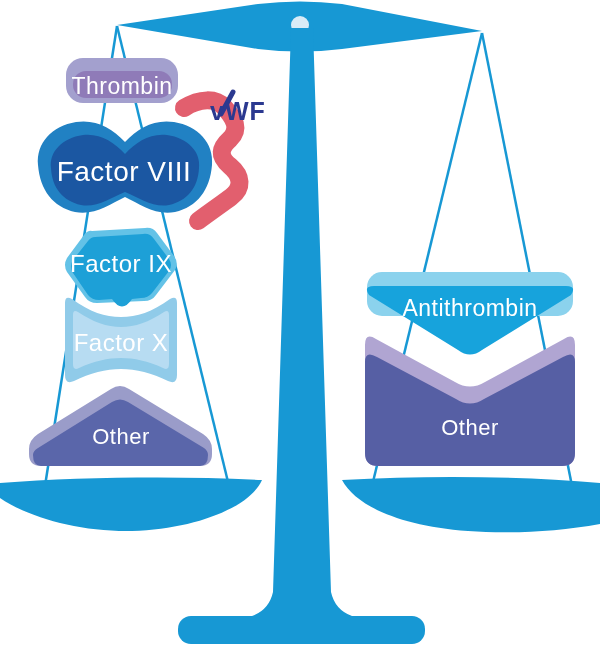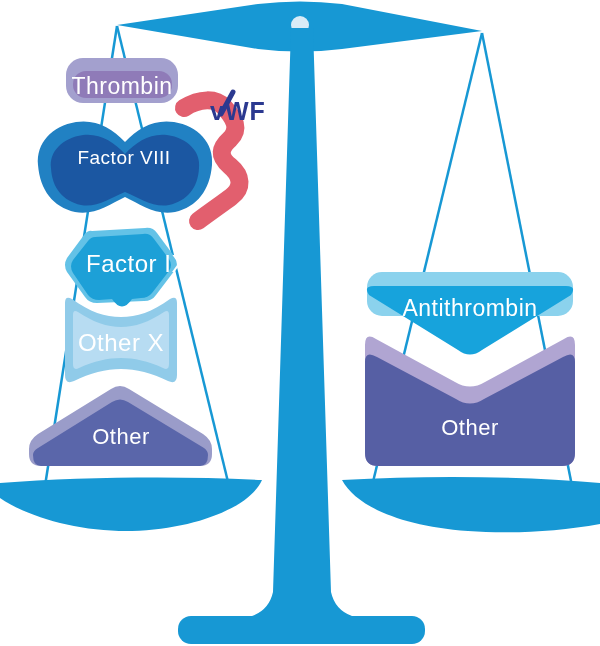--- a/index.html
+++ b/index.html
@@ -15,23 +15,23 @@
     position:absolute;
     transform:translate(-50%,-50%);
     color:#ffffff;
     text-align:center;
     white-space:nowrap;
     letter-spacing:0.5px;
     line-height:1.05;
     user-select:none;
   }
   .lbl-thrombin{left:122px;top:86px;font-size:23px;}
-  .lbl-fviii{left:124px;top:158px;font-size:19px;}
+  .lbl-fviii{left:124px;top:172px;font-size:28px;}
   .lbl-vwf{left:238px;top:75px;font-size:25px;font-weight:700;color:#2b3990;letter-spacing:1px;margin-top:36px;}
-  .lbl-fix{left:121px;top:264px;font-size:24px;margin-left:16px;}
+  .lbl-fix{left:121px;top:264px;font-size:24px;}
   .lbl-fx{left:121px;top:343px;font-size:24px;}
   .lbl-proco{left:121px;top:436px;font-size:22px;line-height:25px;}
   .lbl-antithrombin{left:470px;top:308px;font-size:23px;}
   .lbl-antico{left:470px;top:428px;font-size:22px;line-height:24px;}
 </style>
 </head>
 <body>
 
 <div class="stage">
 
@@ -94,21 +94,21 @@
   </svg>
 
   <div class="label lbl-thrombin">Thrombin</div>
 
   <div class="label lbl-fviii">Factor VIII</div>
 
   <div class="label lbl-vwf">vWF</div>
 
   <div class="label lbl-fix">Factor IX</div>
 
-  <div class="label lbl-fx">Other X</div>
+  <div class="label lbl-fx">Factor X</div>
 
   <div class="label lbl-proco">
     <div>Other</div>
   </div>
 
   <div class="label lbl-antithrombin">Antithrombin</div>
 
   <div class="label lbl-antico">
     <div>Other</div>
   </div>

